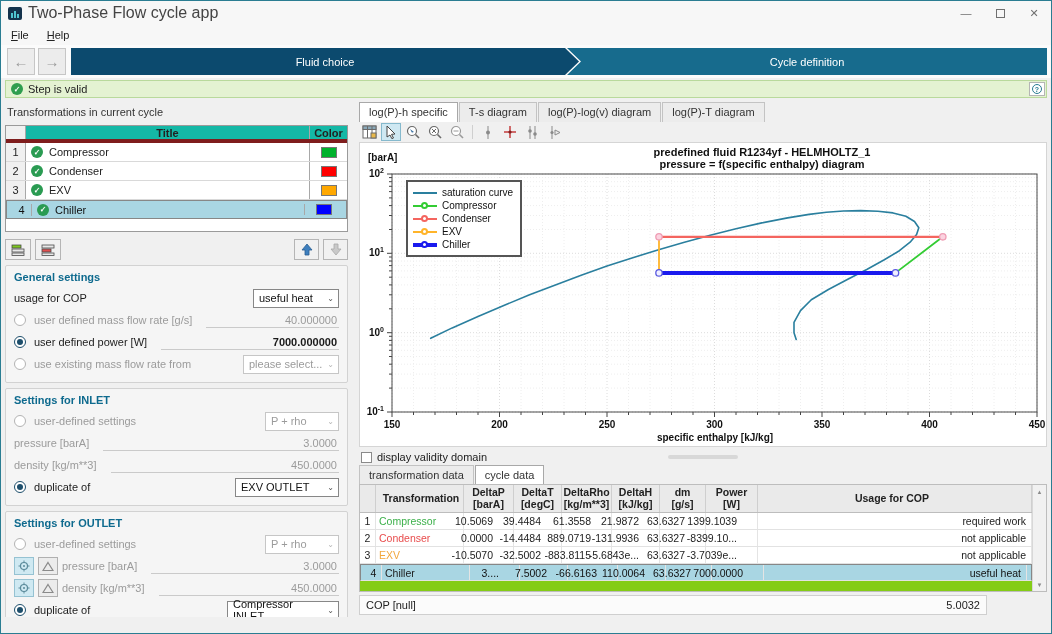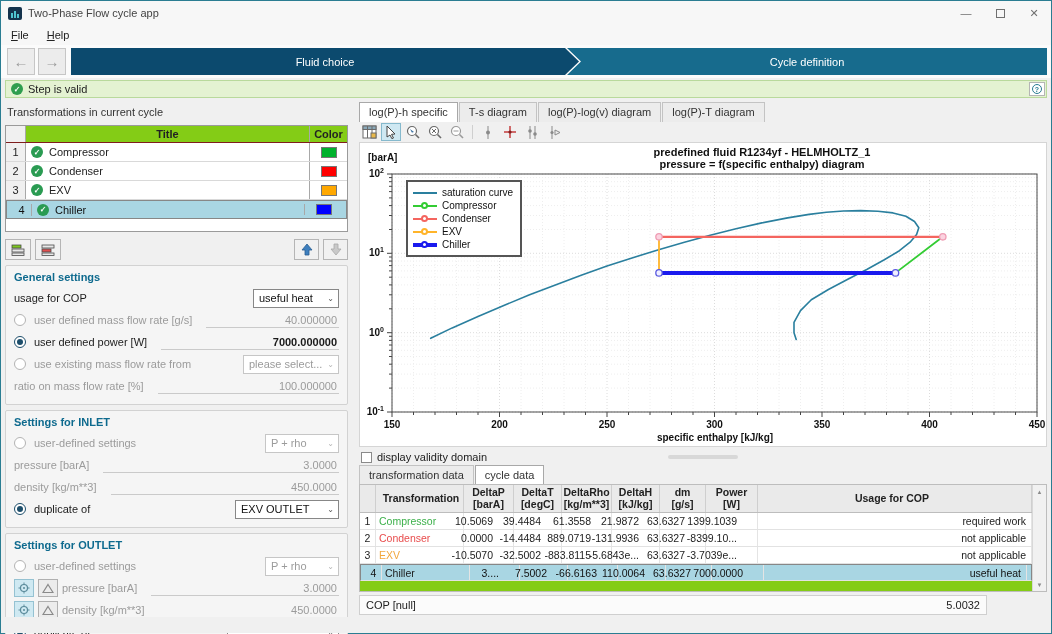--- a/index.html
+++ b/index.html
@@ -7,21 +7,21 @@
               font-family:"Liberation Sans", sans-serif; font-size:11px; color:#222; }
   .window { position:relative; width:1052px; height:634px; background:#f0f0f0;
             border:1px solid #2a7d92; }
 
   
   .titlebar { position:absolute; left:0; top:0; right:0; height:24px; background:#f7f7f7;
               display:flex; align-items:center; padding-left:7px; }
   .app-icon { width:14px; height:13px; background:#14324c; border-radius:2px; position:relative; margin-right:6px; }
   .app-icon i { position:absolute; bottom:2px; width:2px; background:#4fc3d0; }
   .app-icon i.b1 { left:3px; height:5px; } .app-icon i.b2 { left:6px; height:7px; } .app-icon i.b3 { left:9px; height:4px; }
-  .titlebar .title { color:#444; font-size:11px; }
+  .titlebar .title { color:#444; font-size:16px; }
   .win-controls { position:absolute; right:0; top:0; height:24px; display:flex; }
   .win-btn { width:34px; height:24px; display:flex; align-items:center; justify-content:center; color:#707070; font-size:11px; }
   .max-box { width:9px; height:9px; border:1px solid #707070; display:inline-block; }
 
   
   .menubar { position:absolute; left:0; top:24px; right:0; height:20px; background:#f7f7f7;
              display:flex; align-items:center; padding-left:10px; gap:18px; }
   .menu-item { display:inline-block; color:#222; }
   .menu-item::first-letter { text-decoration:underline; }
 
@@ -45,21 +45,21 @@
   .help-btn { position:absolute; right:1px; top:1px; width:16px; height:14px; background:#fff; border:1px solid #b5b5b5;
               display:flex; align-items:center; justify-content:center; }
   .help-q { width:10px; height:10px; border:1px solid #2a7d92; border-radius:50%; color:#2a7d92; font-size:7px;
             display:flex; align-items:center; justify-content:center; font-weight:bold; }
 
   
   .left-panel { position:absolute; left:4px; top:100px; width:343px; height:516px; }
   .lp-title { margin:5px 0 7px 2px; color:#333; }
   .t-table { border:1px solid #9a9a9a; background:#fff; height:107px; overflow:hidden; }
   .t-row { display:flex; height:19px; align-items:stretch; border-bottom:1px solid #d9d9d9; background:#fff; }
-  .t-row.hdr { height:17px; background:#84cc16; font-weight:bold; border-bottom:1px solid #7f1d1d;justify-content:flex-end; }
+  .t-row.hdr { height:17px; background:#14b8a6; font-weight:bold; border-bottom:4px solid #7f1d1d;justify-content:flex-end; }
   .t-row.sel { background:#a9d6e3; }
   .t-num { width:20px; border-right:1px solid #a8a8a8; background:#f0f0f0; display:flex; align-items:center; justify-content:center; }
   .t-row.sel .t-num { background:#a9d6e3; }
   .t-main { flex:1; display:flex; align-items:center; padding-left:5px; gap:6px; }
   .t-row.hdr .t-main { justify-content:center; padding-left:0; }
   .t-color { width:38px; border-left:1px solid #a8a8a8; display:flex; align-items:center; justify-content:center; }
   .swatch { width:16px; height:11px; border:1px solid #777; }
   .t-filler { height:13px; background:#fff; }
   .row-check { width:12px; height:12px; border-radius:50%; background:#2a9b52; color:#fff; font-size:8px; font-weight:bold;
                display:inline-flex; align-items:center; justify-content:center; flex:0 0 auto; }
@@ -295,24 +295,20 @@
         <span class="lbl">user defined power [W]</span>
         <span class="ufield strong">7000.000000</span>
       </div>
       <div class="frow">
         <span class="radio dis"></span>
         <span class="lbl dis">use existing mass flow rate from</span>
         <div class="sel dis w92">
             <span>please select...</span>
             <span class="caret">⌄</span>
           </div>
-      </div>
-      <div class="frow">
-        <span class="lbl dis">ratio on mass flow rate [%]</span>
-        <span class="ufield dis">100.000000</span>
       </div>
     </div>
 
     <div class="groupbox">
       <div class="gb-title">Settings for INLET</div>
       <div class="frow">
         <span class="radio dis"></span>
         <span class="lbl dis">user-defined settings</span>
         <div class="sel dis w70">
             <span>P + rho</span>

